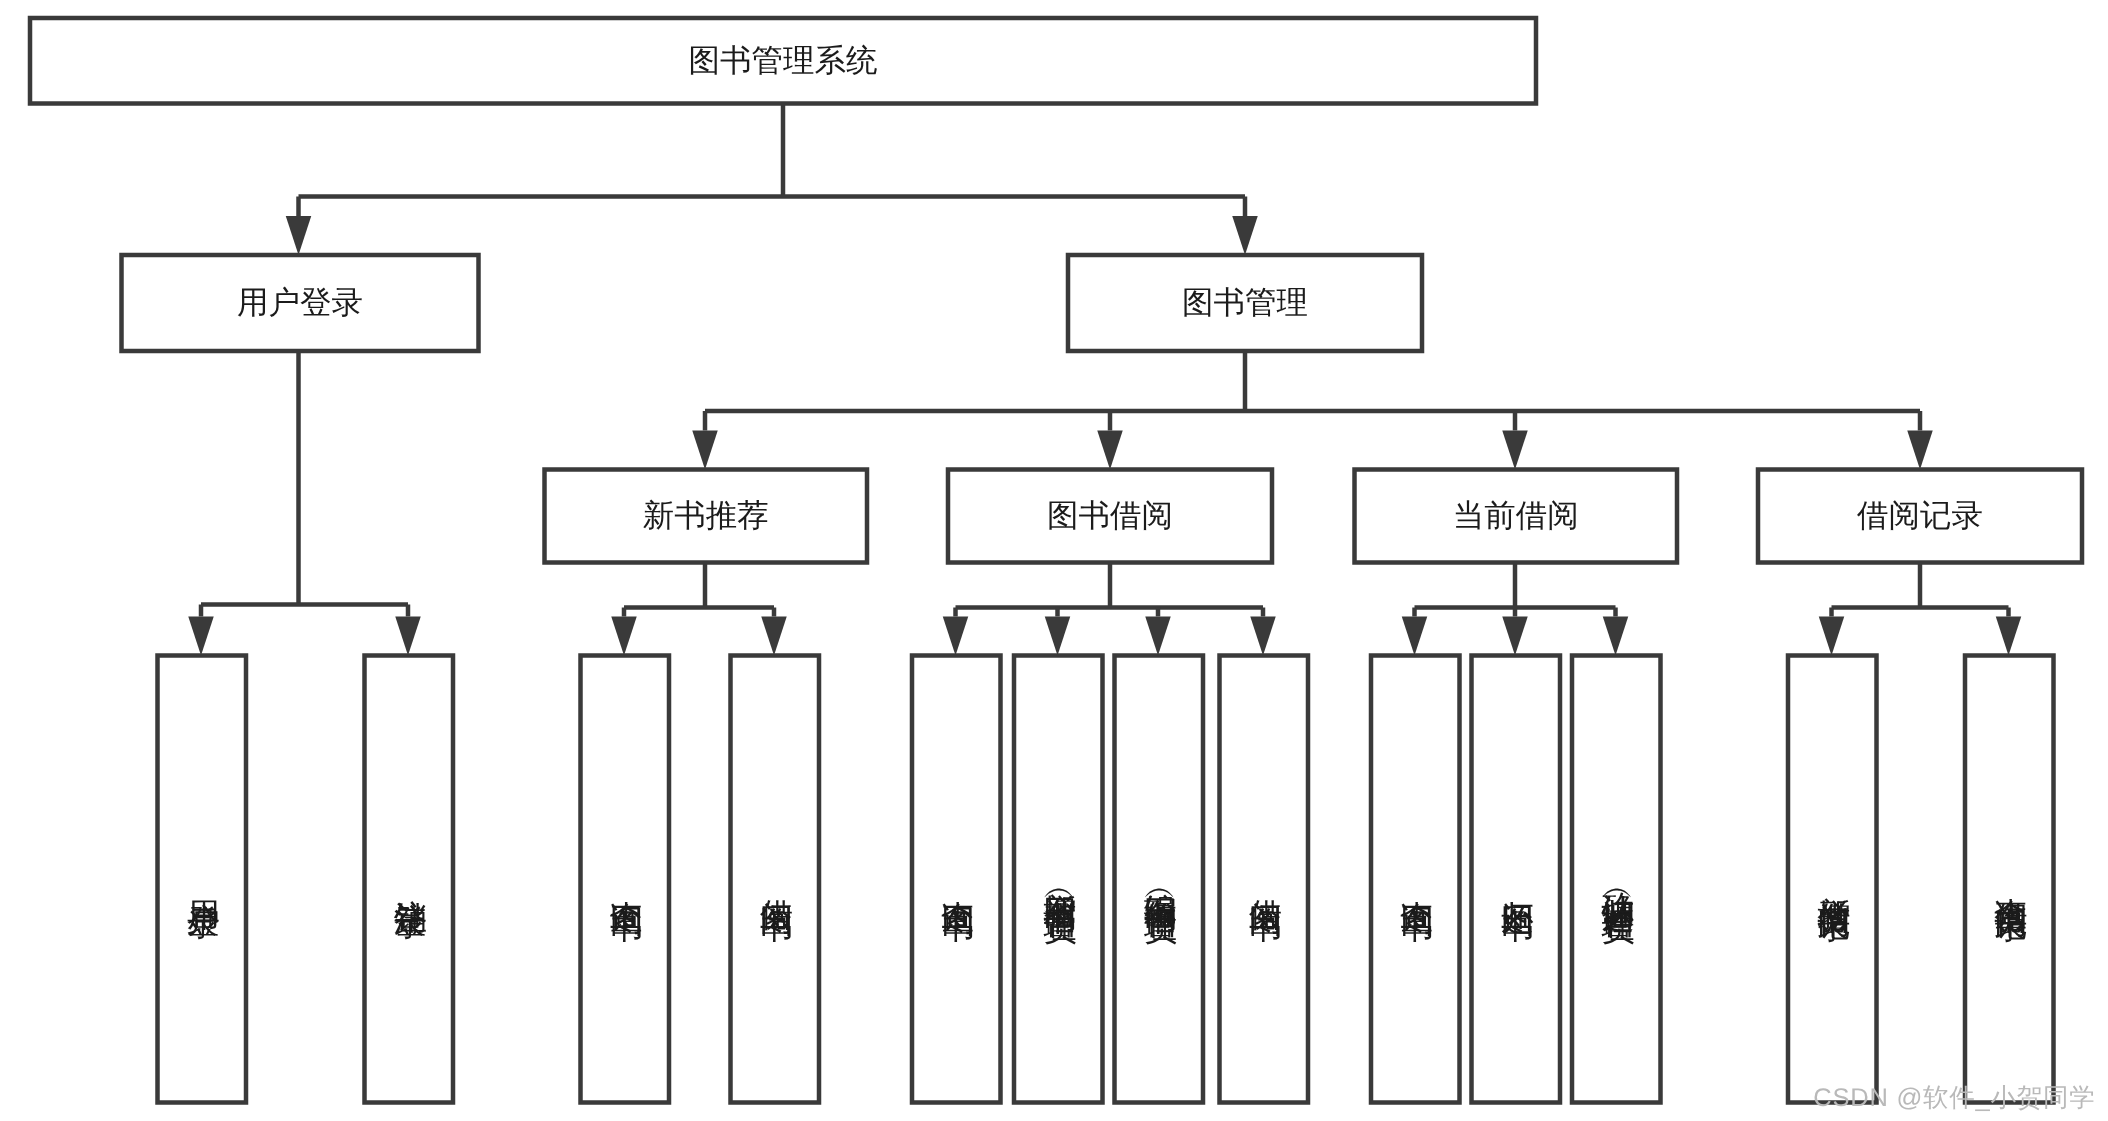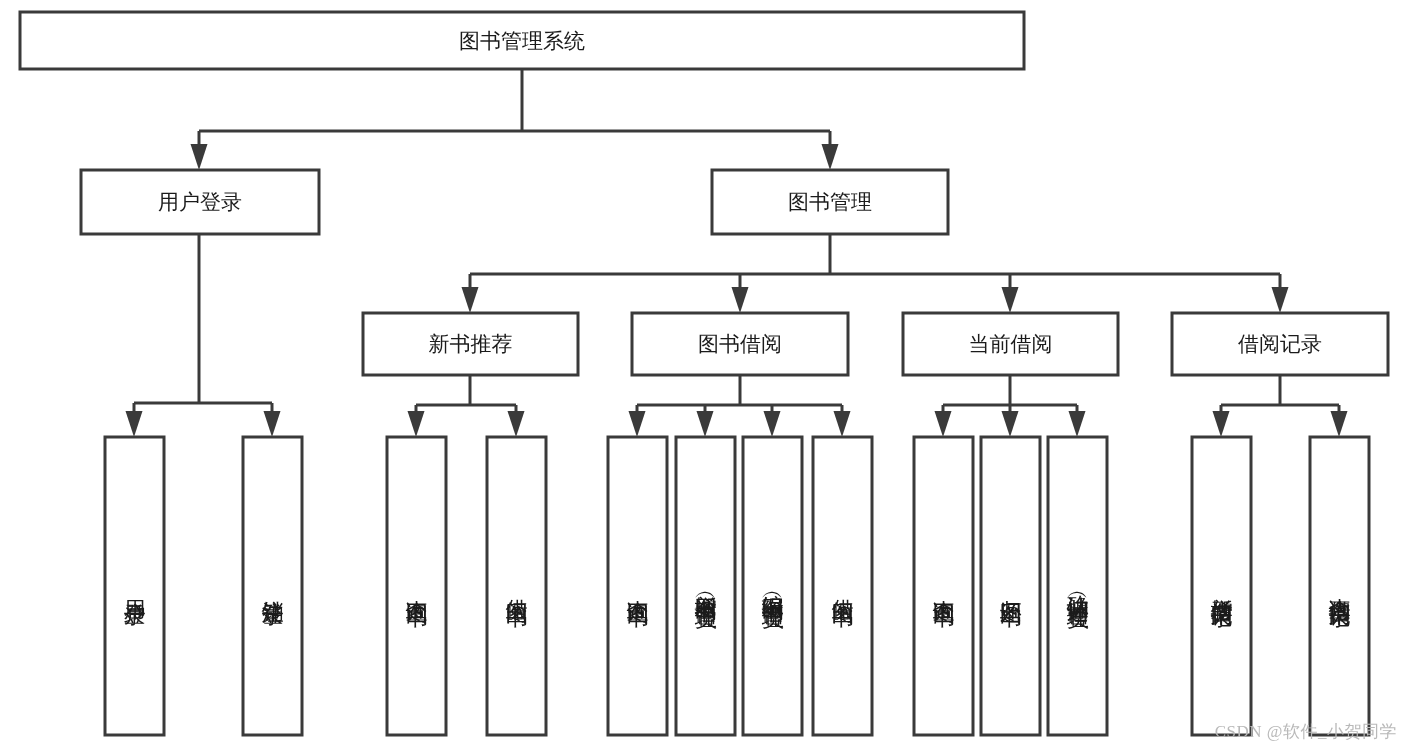--- a/index.html
+++ b/index.html
@@ -66,21 +66,21 @@
     line-height: 1.02;
     letter-spacing: 2px;
     color: #1b1b1b;
     white-space: nowrap;
     pointer-events: none;
   }
   #watermark {
     position: absolute;
     right: 8px;
     bottom: 4px;
-    font-family: Liberation Serif, serif;
+    font-family: Liberation Sans, sans-serif;
     font-size: 17px;
     color: #b9b9b9;
     letter-spacing: 0.5px;
     white-space: nowrap;
   }
 </style>
 </head>
 <body>
 
 <div id="diagram-root">

